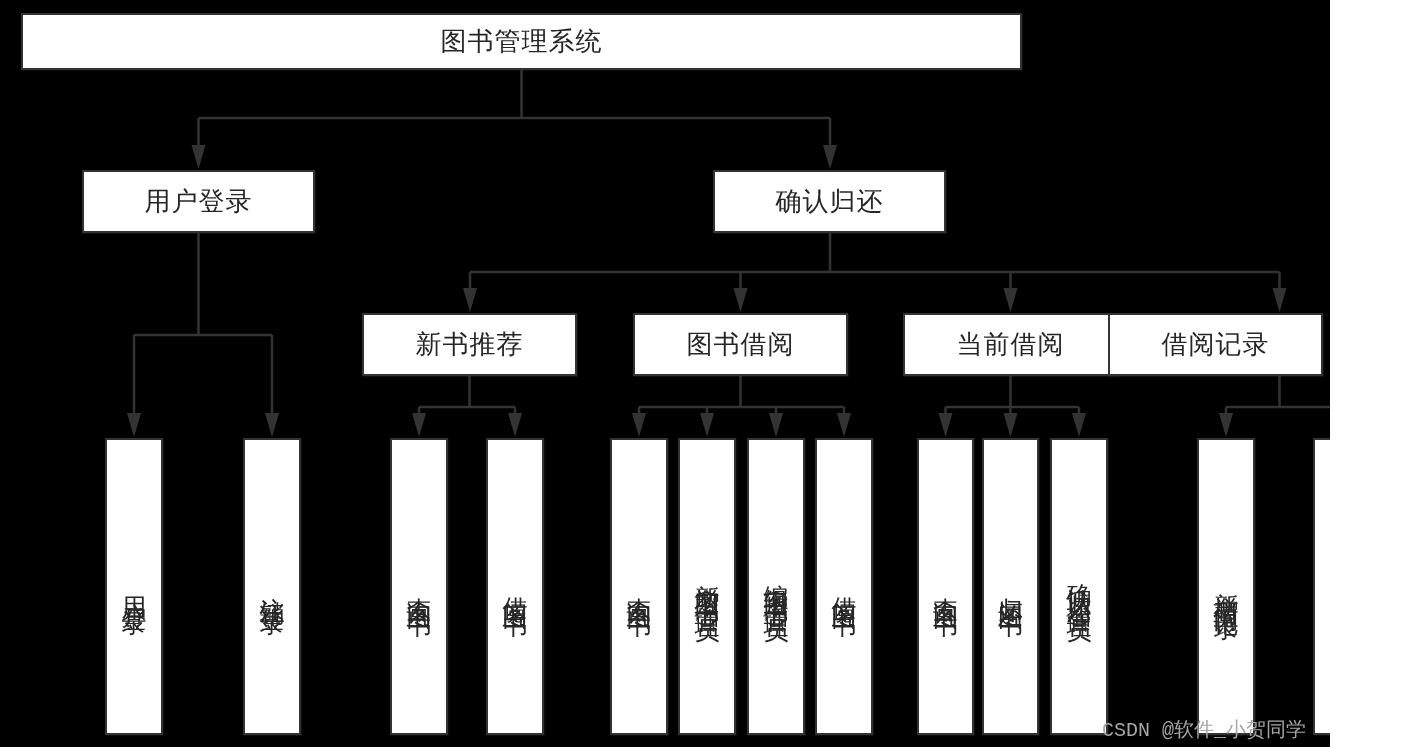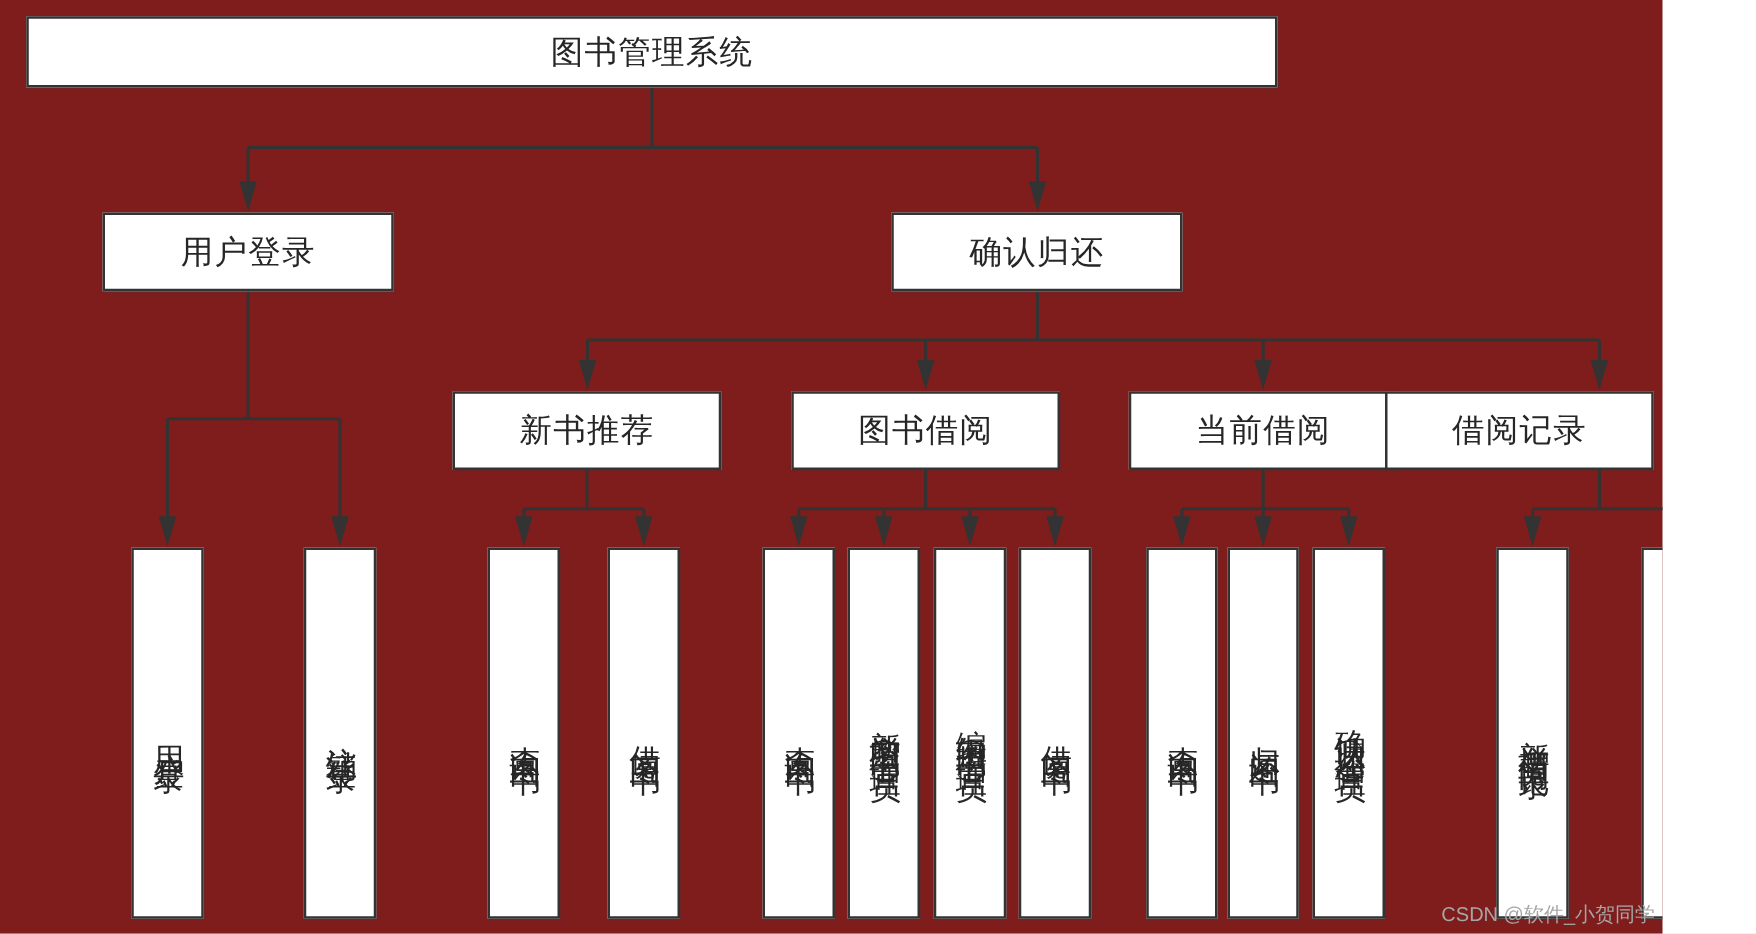--- a/index.html
+++ b/index.html
@@ -1,20 +1,20 @@
 <!DOCTYPE html>
 <html><head>
 <meta charset="utf-8">
 <style>
   html, body { margin: 0; padding: 0; background: #ffffff; }
   #stage {
     position: relative;
     width: 1330px;
     height: 747px;
-    background: #7f1d1d;
+    background: #000000;
     font-family: "Liberation Sans", sans-serif;
     overflow: hidden;
   }
   #connectors {
     position: absolute;
     left: 0; top: 0;
     width: 1405px; height: 747px;
     z-index: 1;
   }
   .box {
@@ -33,26 +33,27 @@
   .v-label {
     writing-mode: vertical-rl;
     text-orientation: mixed;
     font-size: 25px;
     letter-spacing: 5px;
     line-height: 1;
     white-space: nowrap;
   }
   #watermark {
     position: absolute;
-    right: 6px;
+    right: 24px;
     bottom: 4px;
-    font-size: 16px;
+    font-size: 20px;
     color: #a6a6a6;
     z-index: 3;
     white-space: nowrap;
+    font-family: Liberation Mono, monospace;
   }
   
   .n-root   { left: 21px;   top: 13px;  width: 1001px; height: 57px; }
   .n-login  { left: 82px;   top: 170px; width: 233px;  height: 63px; }
   .n-manage { left: 713px;  top: 170px; width: 233px;  height: 63px; }
   .n-g0 { left: 362px;  top: 313px; width: 215px; height: 63px; }
   .n-g1 { left: 633px;  top: 313px; width: 215px; height: 63px; align-items: center; }
   .n-g2 { left: 903px;  top: 313px; width: 215px; height: 63px; text-align: center; }
   .n-g3 { left: 1108px; top: 313px; width: 215px; height: 63px; }
   .leaf { top: 438px; height: 297px; width: 58px; }

